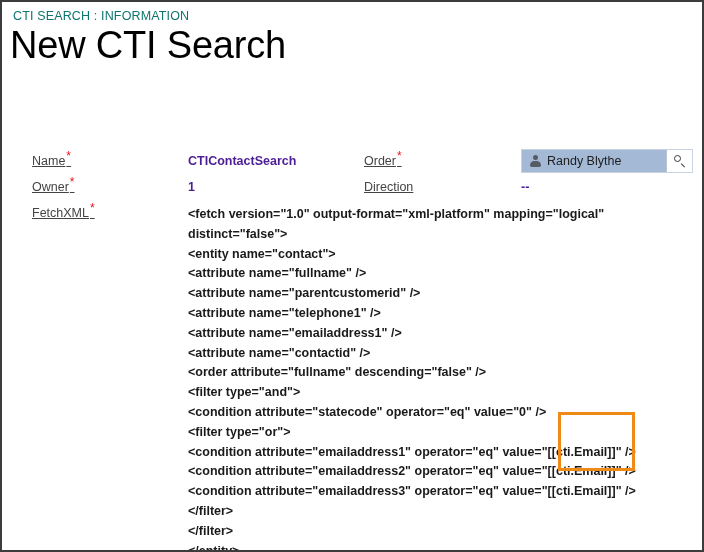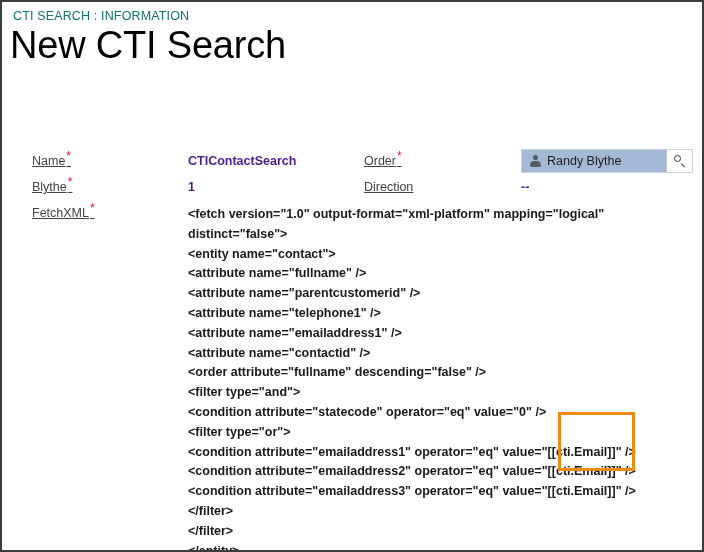--- a/index.html
+++ b/index.html
@@ -212,21 +212,21 @@
 
   <div class="record-type">CTI SEARCH : INFORMATION</div>
   <div class="record-title">New CTI Search</div>
 
 
   <div class="form-area">
 
     <div class="field-label" style="left:30px; top:4px;"><span>Name</span><span class="req">*</span></div>
     <div class="field-value" style="left:186px; top:4px;">CTIContactSearch</div>
 
-    <div class="field-label" style="left:30px; top:30px;"><span>Blythe</span><span class="req">*</span></div>
+    <div class="field-label" style="left:30px; top:30px;"><span>Owner</span><span class="req">*</span></div>
     <div class="field-value" style="left:186px; top:30px;">1</div>
 
     <div class="field-label" style="left:30px; top:56px;"><span>FetchXML</span><span class="req">*</span></div>
 
     <div class="field-label" style="left:362px; top:4px;"><span>Order</span><span class="req">*</span></div>
 
     <div class="field-label" style="left:362px; top:30px;"><span>Direction</span></div>
     <div class="field-value" style="left:519px; top:30px;">--</div>
 
   </div>

